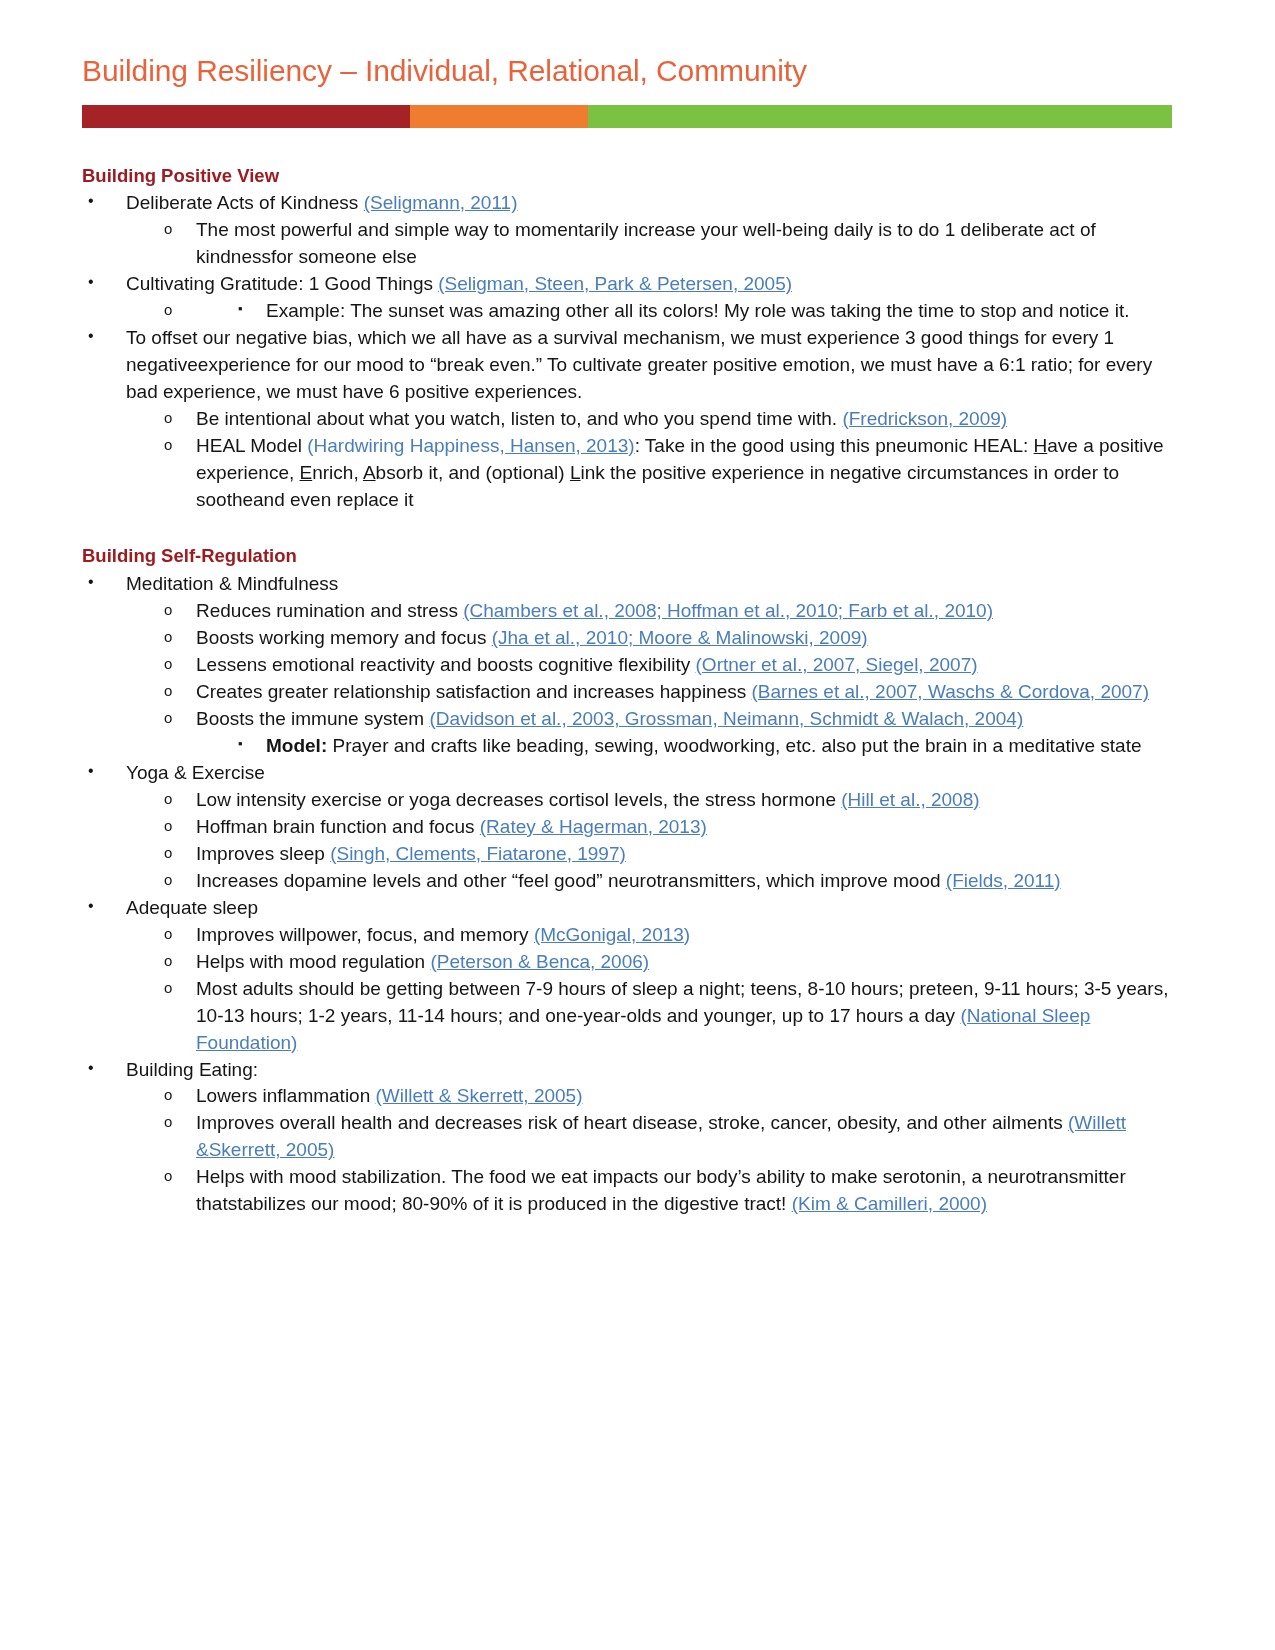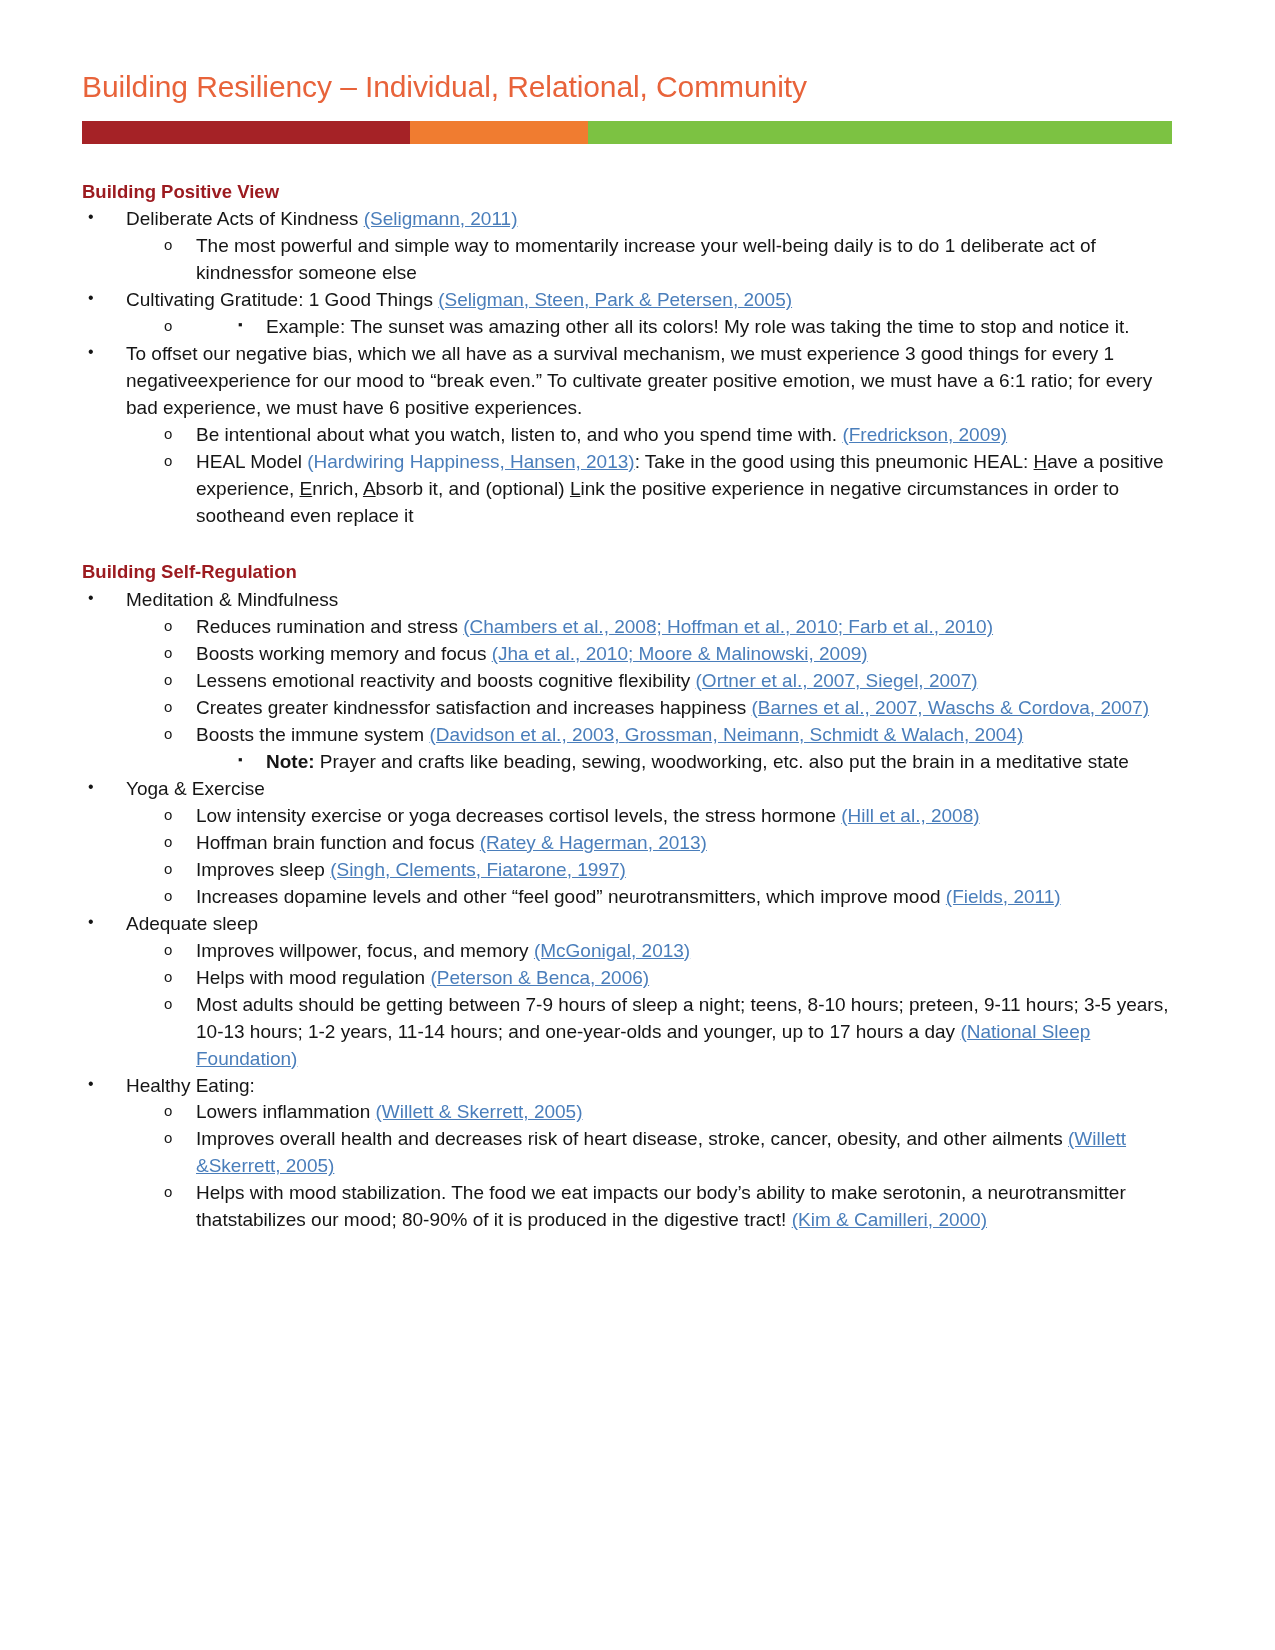--- a/index.html
+++ b/index.html
@@ -16,21 +16,21 @@
     width: 1275px;
     height: 1650px;
     margin: 0 auto;
     background: #ffffff;
     box-sizing: border-box;
     overflow: hidden;
   }
   .content {
     position: absolute;
     left: 82px;
-    top: 70px;
+    top: 54px;
     width: 1090px;
   }
 
   
   .doc-title {
     font-size: 30px;
     line-height: 1.15;
     color: #E8633A;
     font-weight: 400;
     letter-spacing: -0.1px;
@@ -168,29 +168,29 @@
       <li class="l2 tight">
         <span class="bullet">o</span>
         <span>Boosts working memory and focus </span><span class="ref">(Jha et al., 2010; Moore &amp; Malinowski, 2009)</span>
       </li>
       <li class="l2 tight">
         <span class="bullet">o</span>
         <span>Lessens emotional reactivity and boosts cognitive flexibility </span><span class="ref">(Ortner et al., 2007, Siegel, 2007)</span>
       </li>
       <li class="l2 tight">
         <span class="bullet">o</span>
-        <span>Creates greater kindnessfor satisfaction and increases happiness </span><span class="ref">(Barnes et al., 2007, Waschs &amp; Cordova, 2007)</span>
+        <span>Creates greater relationship satisfaction and increases happiness </span><span class="ref">(Barnes et al., 2007, Waschs &amp; Cordova, 2007)</span>
       </li>
       <li class="l2 tight">
         <span class="bullet">o</span>
         <span>Boosts the immune system </span><span class="ref">(Davidson et al., 2003, Grossman, Neimann, Schmidt &amp; Walach, 2004)</span>
       </li>
       <li class="l3 tight">
         <span class="bullet">▪</span>
-        <span class="bold">Note:</span><span> Prayer and crafts like beading, sewing, woodworking, etc. also put the brain in a meditative state</span>
+        <span class="bold">Model:</span><span> Prayer and crafts like beading, sewing, woodworking, etc. also put the brain in a meditative state</span>
       </li>
 
       <li class="l1">
         <span class="bullet">•</span>
         <span>Yoga &amp; Exercise</span>
       </li>
       <li class="l2 tight">
         <span class="bullet">o</span>
         <span>Low intensity exercise or yoga decreases cortisol levels, the stress hormone </span><span class="ref">(Hill et al., 2008)</span>
       </li>
@@ -219,21 +219,21 @@
         <span class="bullet">o</span>
         <span>Helps with mood regulation </span><span class="ref">(Peterson &amp; Benca, 2006)</span>
       </li>
       <li class="l2">
         <span class="bullet">o</span>
         <span>Most adults should be getting between 7-9 hours of sleep a night; teens, 8-10 hours; preteen, 9-11 hours; 3-5 years, 10-13 hours; 1-2 years, 11-14 hours; and one-year-olds and younger, up to 17 hours a day </span><span class="ref">(National Sleep Foundation)</span>
       </li>
 
       <li class="l1">
         <span class="bullet">•</span>
-        <span>Healthy Eating:</span>
+        <span>Building Eating:</span>
       </li>
       <li class="l2 tight">
         <span class="bullet">o</span>
         <span>Lowers inflammation </span><span class="ref">(Willett &amp; Skerrett, 2005)</span>
       </li>
       <li class="l2">
         <span class="bullet">o</span>
         <span>Improves overall health and decreases risk of heart disease, stroke, cancer, obesity, and other ailments </span><span class="ref">(Willett &amp;Skerrett, 2005)</span>
       </li>
       <li class="l2">

